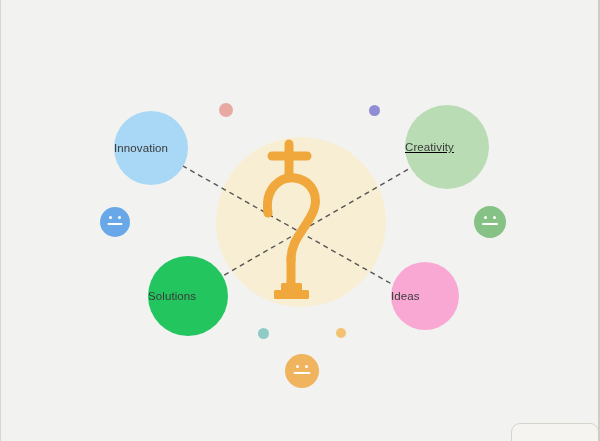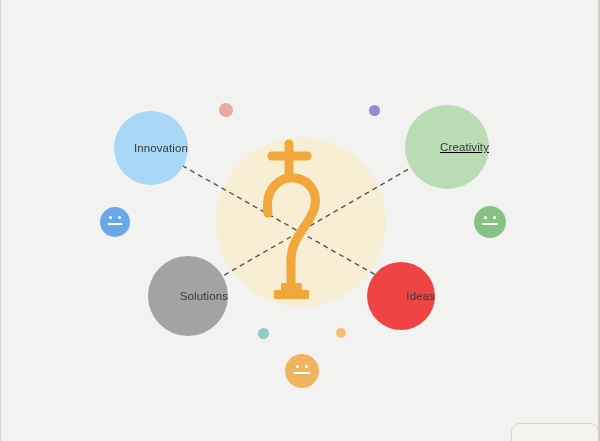--- a/index.html
+++ b/index.html
@@ -26,21 +26,21 @@
     width: 600px; height: 441px;
     pointer-events: none;
   }
 
   
   .bubble {
     position: absolute;
     border-radius: 50%;
     display: flex;
     align-items: center;
-    justify-content: flex-end;
+    justify-content: flex-start;
   }
   .bubble-label {
     font-size: 11.5px;
     color: #3a3a3a;
     letter-spacing: 0.1px;
     white-space: nowrap;
     user-select: none;
   }
 
   
@@ -130,24 +130,24 @@
     </g>
   </svg>
 
   <div id="nodes-root">
       <div class="bubble" style="left: 113px; top: 111px; width: 74px; height: 74px; background: rgb(168, 216, 245);">
         <span class="bubble-label" style="color: rgb(58, 58, 58);">Innovation</span>
       </div>
       <div class="bubble" style="left: 404px; top: 105px; width: 84px; height: 84px; background: rgb(185, 220, 180); text-decoration: underline;">
         <span class="bubble-label" style="color: rgb(58, 58, 58);">Creativity</span>
       </div>
-      <div class="bubble" style="left: 147px; top: 256px; width: 80px; height: 80px; background: #a3a3a3;">
+      <div class="bubble" style="left: 147px; top: 256px; width: 80px; height: 80px; background: #22c55e;">
         <span class="bubble-label" style="color: rgb(58, 58, 58);">Solutions</span>
       </div>
-      <div class="bubble" style="left: 366px; top: 262px; width: 68px; height: 68px; background: #ef4444;">
+      <div class="bubble" style="left: 390px; top: 262px; width: 68px; height: 68px; background: #f9a8d4;">
         <span class="bubble-label" style="color: rgb(58, 58, 58);">Ideas</span>
       </div>
     </div>
 
   <div id="dots-root">
       <div class="dot" style="left: 218px; top: 103px; width: 14px; height: 14px; background: rgb(232, 169, 162);"></div>
       <div class="dot" style="left: 367.5px; top: 104.5px; width: 11px; height: 11px; background: rgb(143, 142, 212);"></div>
       <div class="dot" style="left: 256.5px; top: 327.5px; width: 11px; height: 11px; background: rgb(143, 203, 196);"></div>
       <div class="dot" style="left: 335px; top: 328px; width: 10px; height: 10px; background: rgb(243, 193, 114);"></div>
     </div>

